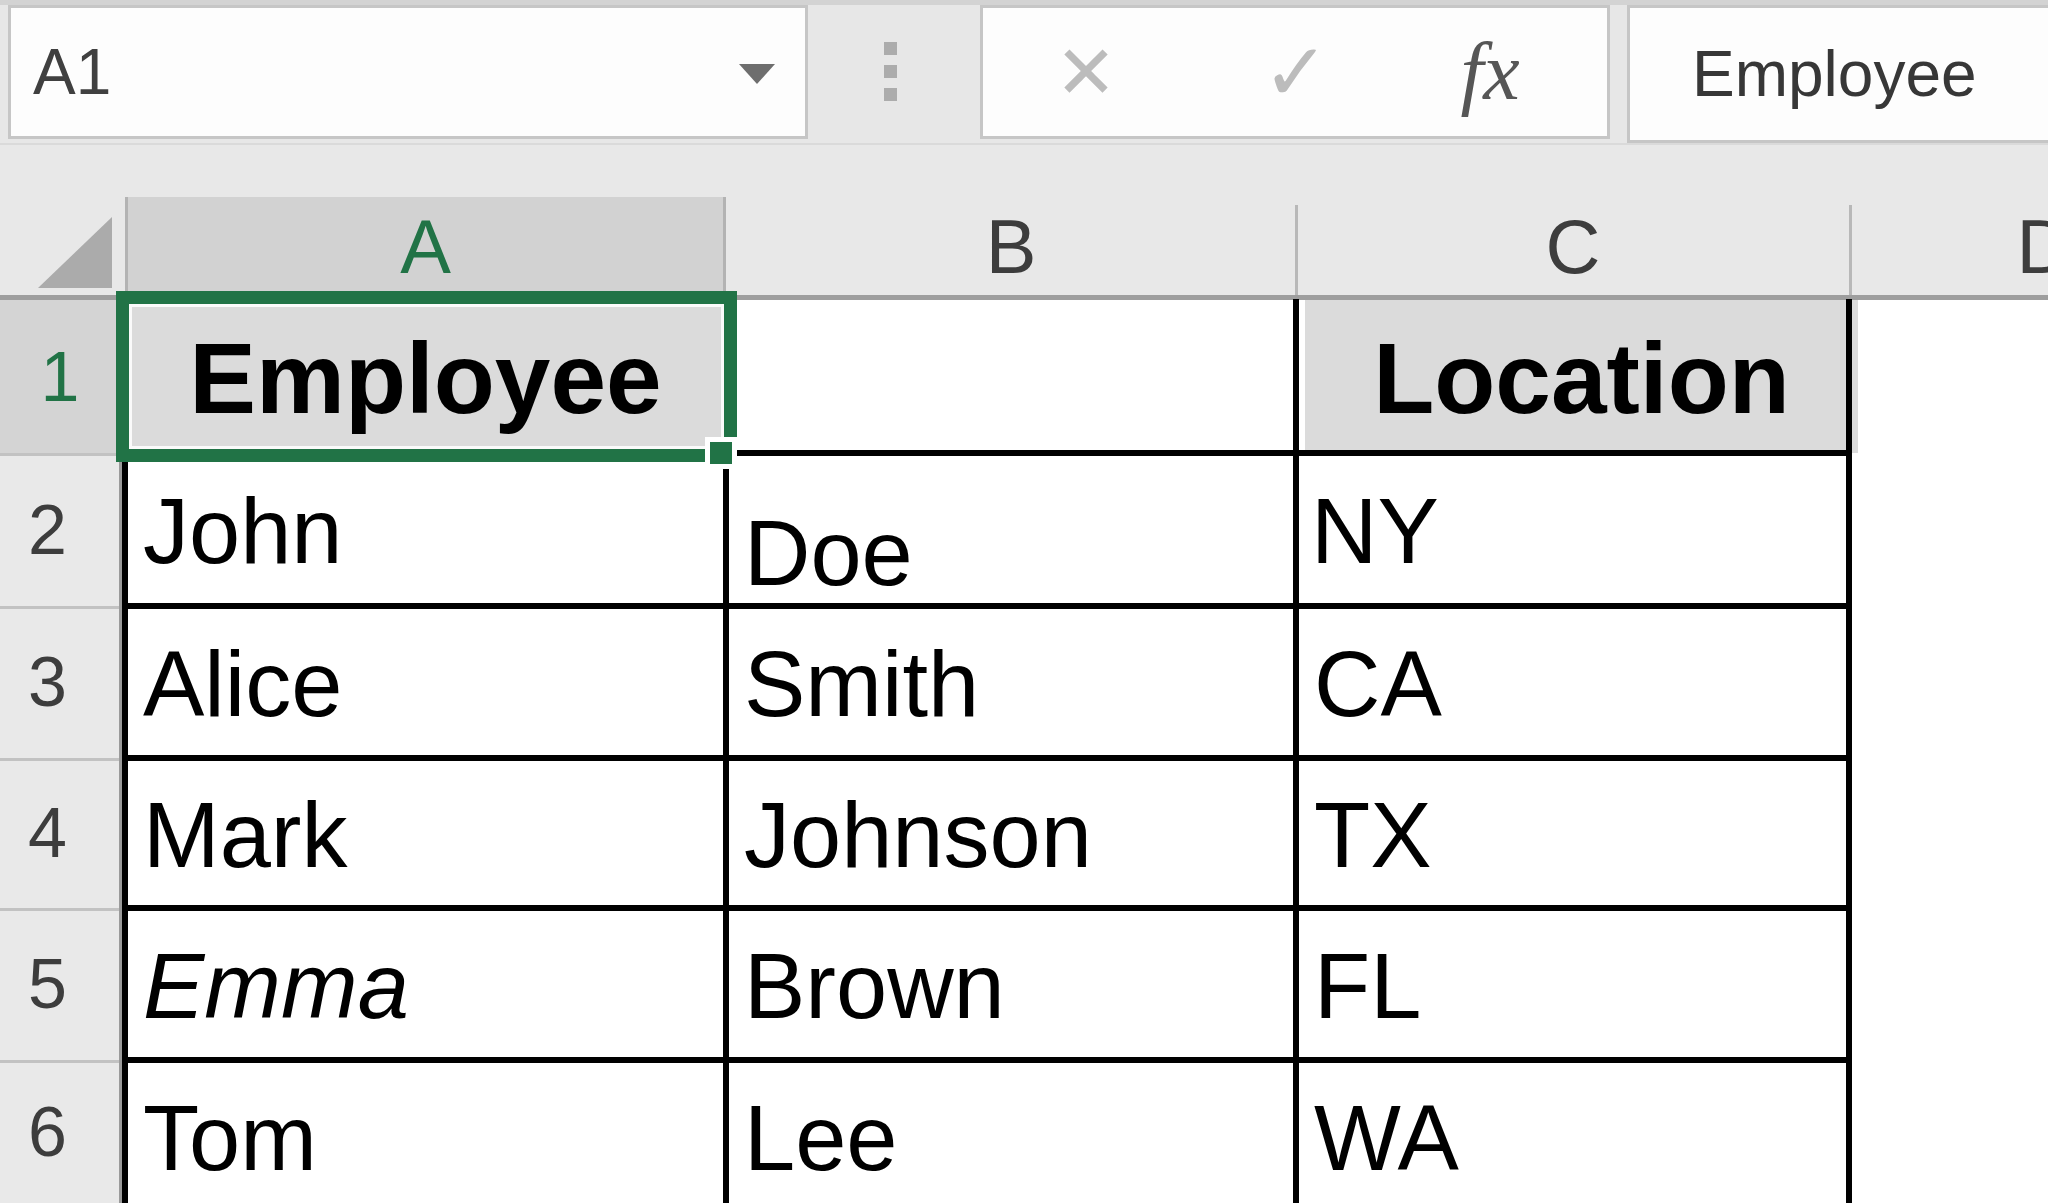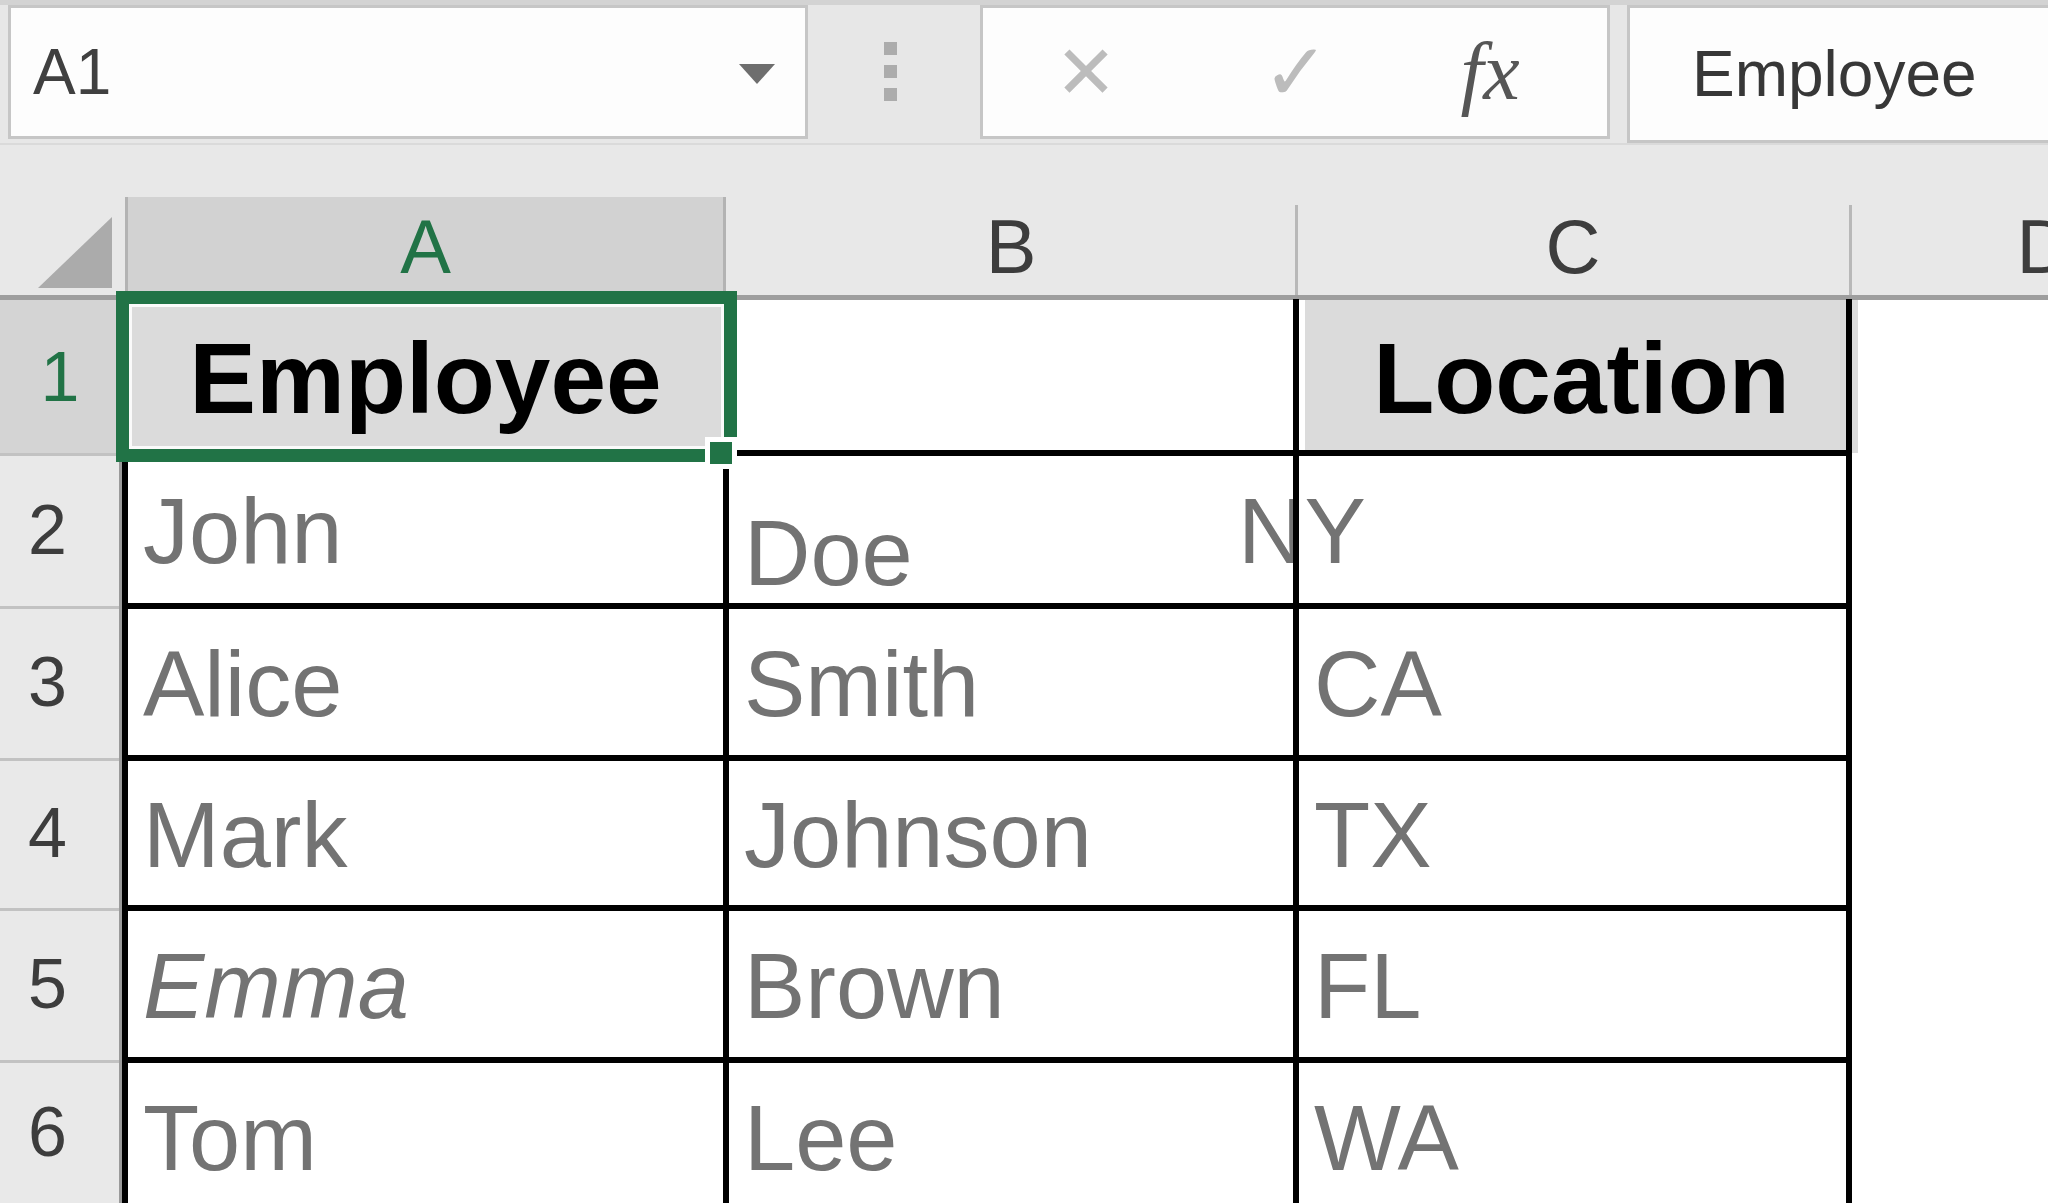--- a/index.html
+++ b/index.html
@@ -40,21 +40,21 @@
   .colhead-d{left:1850px;width:388px;}
   .headsep{top:205px;width:3px;height:90px;background:#B8B8B8;}
   .headbottom{left:0;top:295px;width:2048px;height:5px;background:#9E9E9E;}
   .rowhead{left:0;width:95px;display:flex;align-items:center;justify-content:center;
            font-size:70px;color:#3D3D3D;}
   .rowhead-sel{background:#D4D4D4;color:#217346;}
   .rowsep{left:0;width:122px;height:3px;background:#C2C2C2;}
   .striprb{left:119px;top:300px;width:4px;height:903px;background:#9A9A9A;}
 
   
-  .cell{display:flex;align-items:center;background:#fff;color:#737373;
+  .cell{display:flex;align-items:center;background:#fff;color:#000000;
         font-size:92px;padding-left:18px;padding-top:4px;}
   .hcell{display:flex;align-items:center;justify-content:center;background:#DBDBDB;
          color:#000;font-size:100px;font-weight:bold;padding-top:4px;}
   .vline{width:6px;background:#000;}
   .hline{height:6px;background:#000;}
 
   
   .selbox{left:116px;top:291px;width:621px;height:171px;border:13px solid #217346;}
   .selinner{width:100%;height:100%;border:3px solid #FAFAFA;box-sizing:border-box;}
   .handle{left:705px;top:437px;width:22px;height:22px;background:#217346;
@@ -142,21 +142,21 @@
   <div class="abs hcell" style="left:1305px;top:300px;width:553px;height:153px;">
     <span>Location</span>
     </div>
 
   <div class="abs cell" style="left:125px;top:453px;width:601px;height:153px;">
     <span>John</span>
     </div>
   <div class="abs cell" style="left:726px;top:453px;width:570px;height:153px;align-items:flex-end;">
     <span>Doe</span>
     </div>
-  <div class="abs cell" style="left:1220px;top:453px;width:553px;height:153px;align-items:center;">
+  <div class="abs cell" style="left:1293px;top:453px;width:553px;height:153px;align-items:center;">
     <span>NY</span>
     </div>
 
   <div class="abs cell" style="left:125px;top:606px;width:601px;height:152px;">
     <span>Alice</span>
     </div>
   <div class="abs cell" style="left:726px;top:606px;width:570px;height:152px;">
     <span>Smith</span>
     </div>
   <div class="abs cell" style="left:1296px;top:606px;width:553px;height:152px;">

